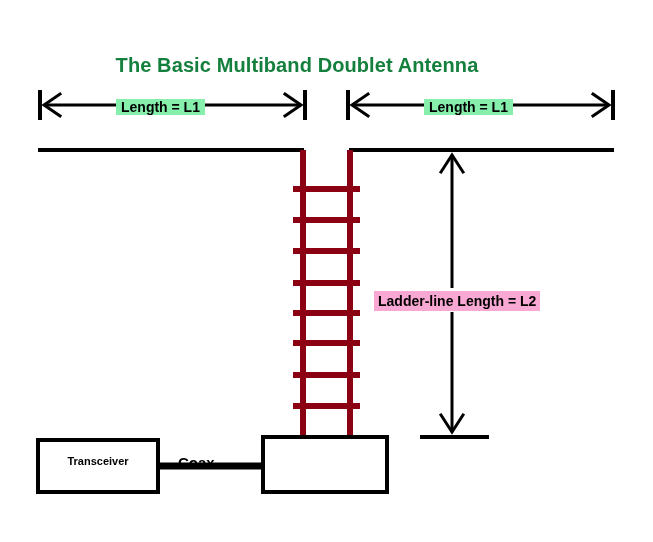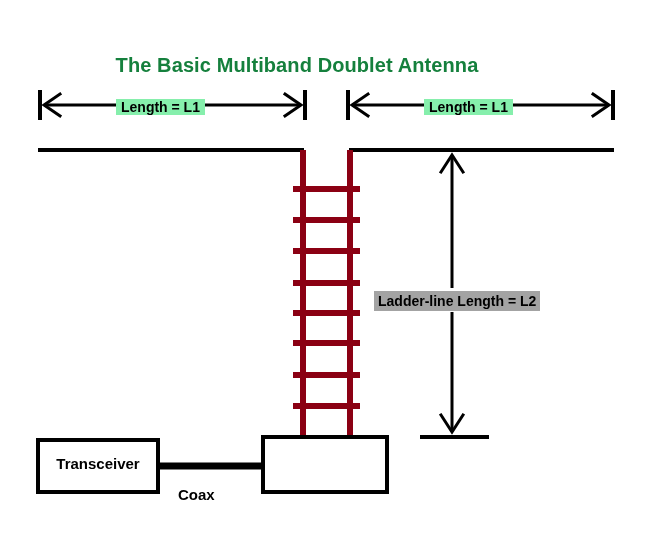--- a/index.html
+++ b/index.html
@@ -54,48 +54,48 @@
     left: 424px;
     top: 99px;
   }
   #ladder-length-label {
     position: absolute;
     left: 374px;
     top: 291px;
     font-size: 14px;
     font-weight: bold;
     color: #000000;
-    background: #a3a3a3;
+    background: #f9a8d4;
     padding: 2px 4px;
     white-space: nowrap;
     font-family: "Liberation Sans", sans-serif;
   }
   .box-label {
     position: absolute;
-    font-size: 15px;
+    font-size: 11px;
     font-weight: bold;
     color: #000000;
     white-space: nowrap;
     text-align: center;
     font-family: "Liberation Sans", sans-serif;
   }
   #transceiver-label {
     left: 38px;
     top: 455px;
     width: 120px;
   }
   #tuner-label {
     left: 263px;
     top: 455px;
     width: 124px;
   }
   #coax-label {
     position: absolute;
     left: 178px;
-    top: 486px;
+    top: 454px;
     font-size: 15px;
     font-weight: bold;
     color: #000000;
     white-space: nowrap;
     font-family: "Liberation Sans", sans-serif;
   }
 </style>
 </head>
 <body>
 

